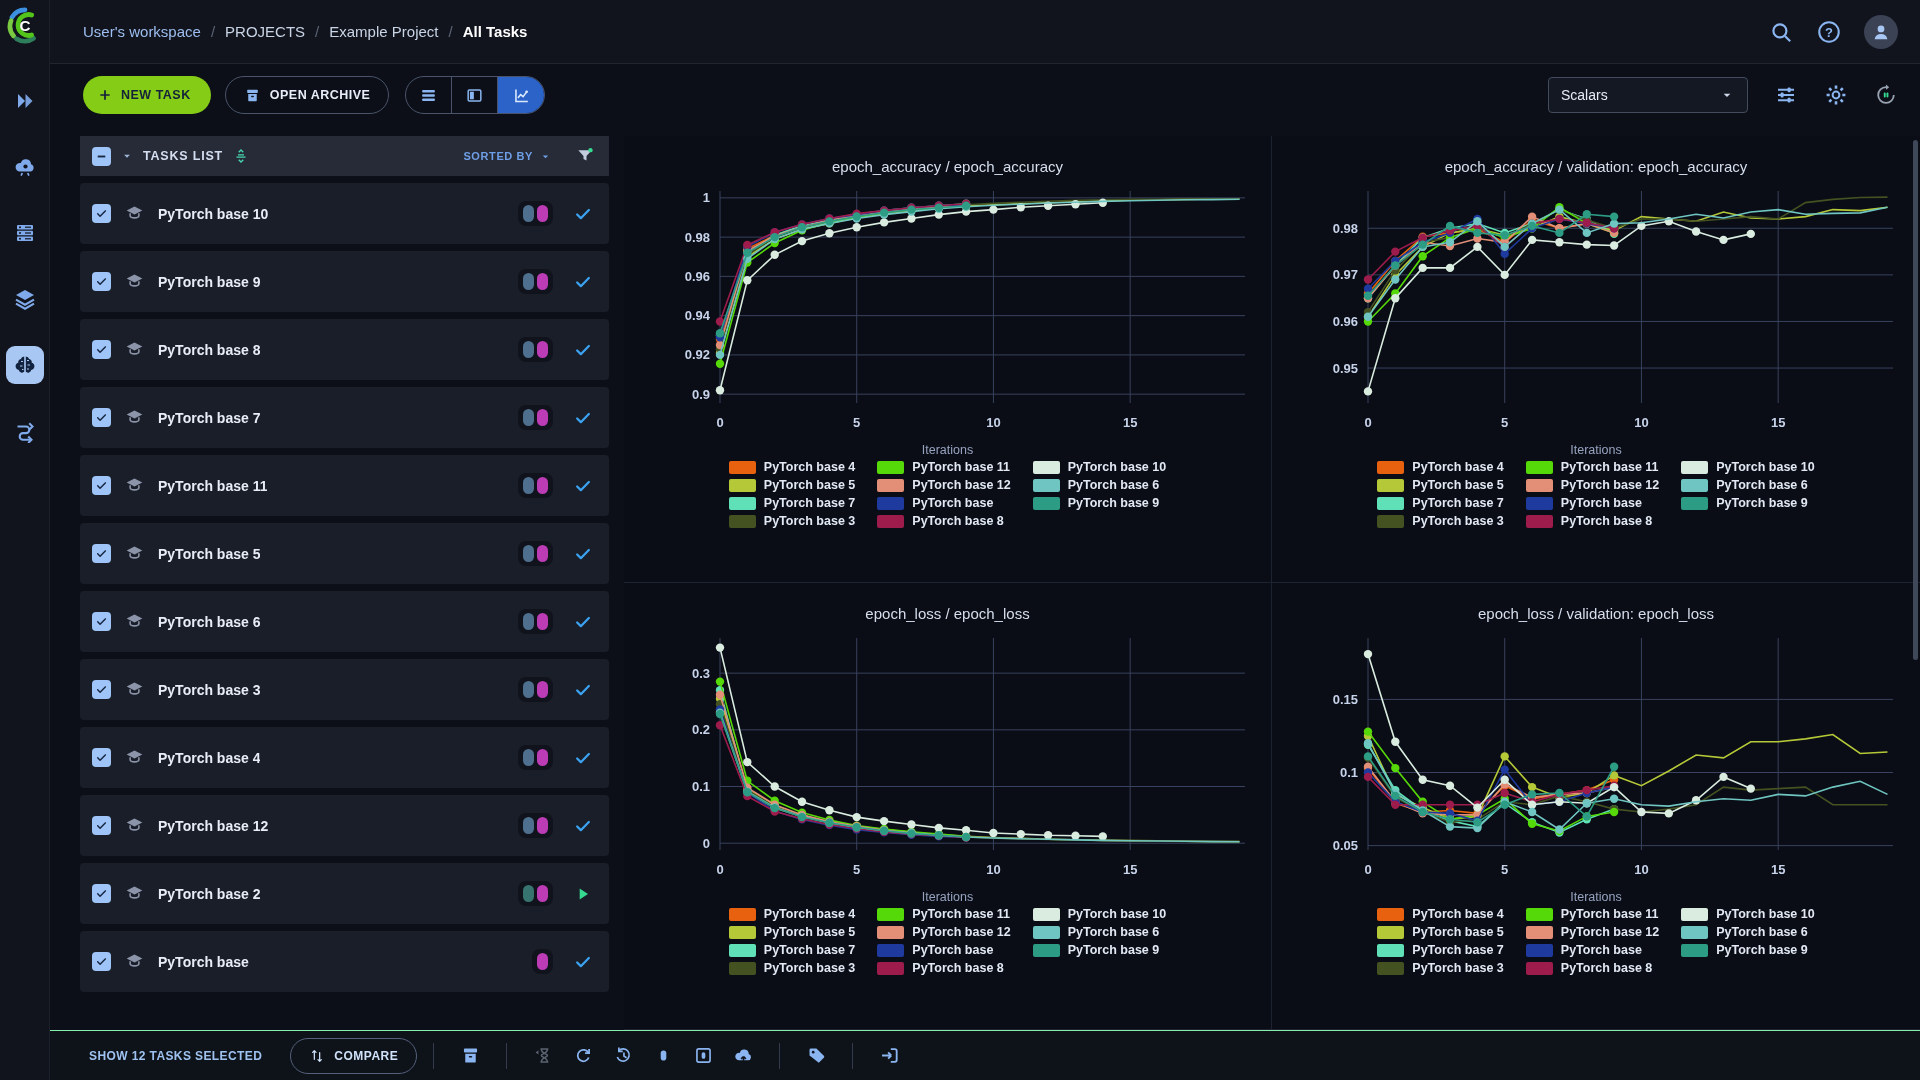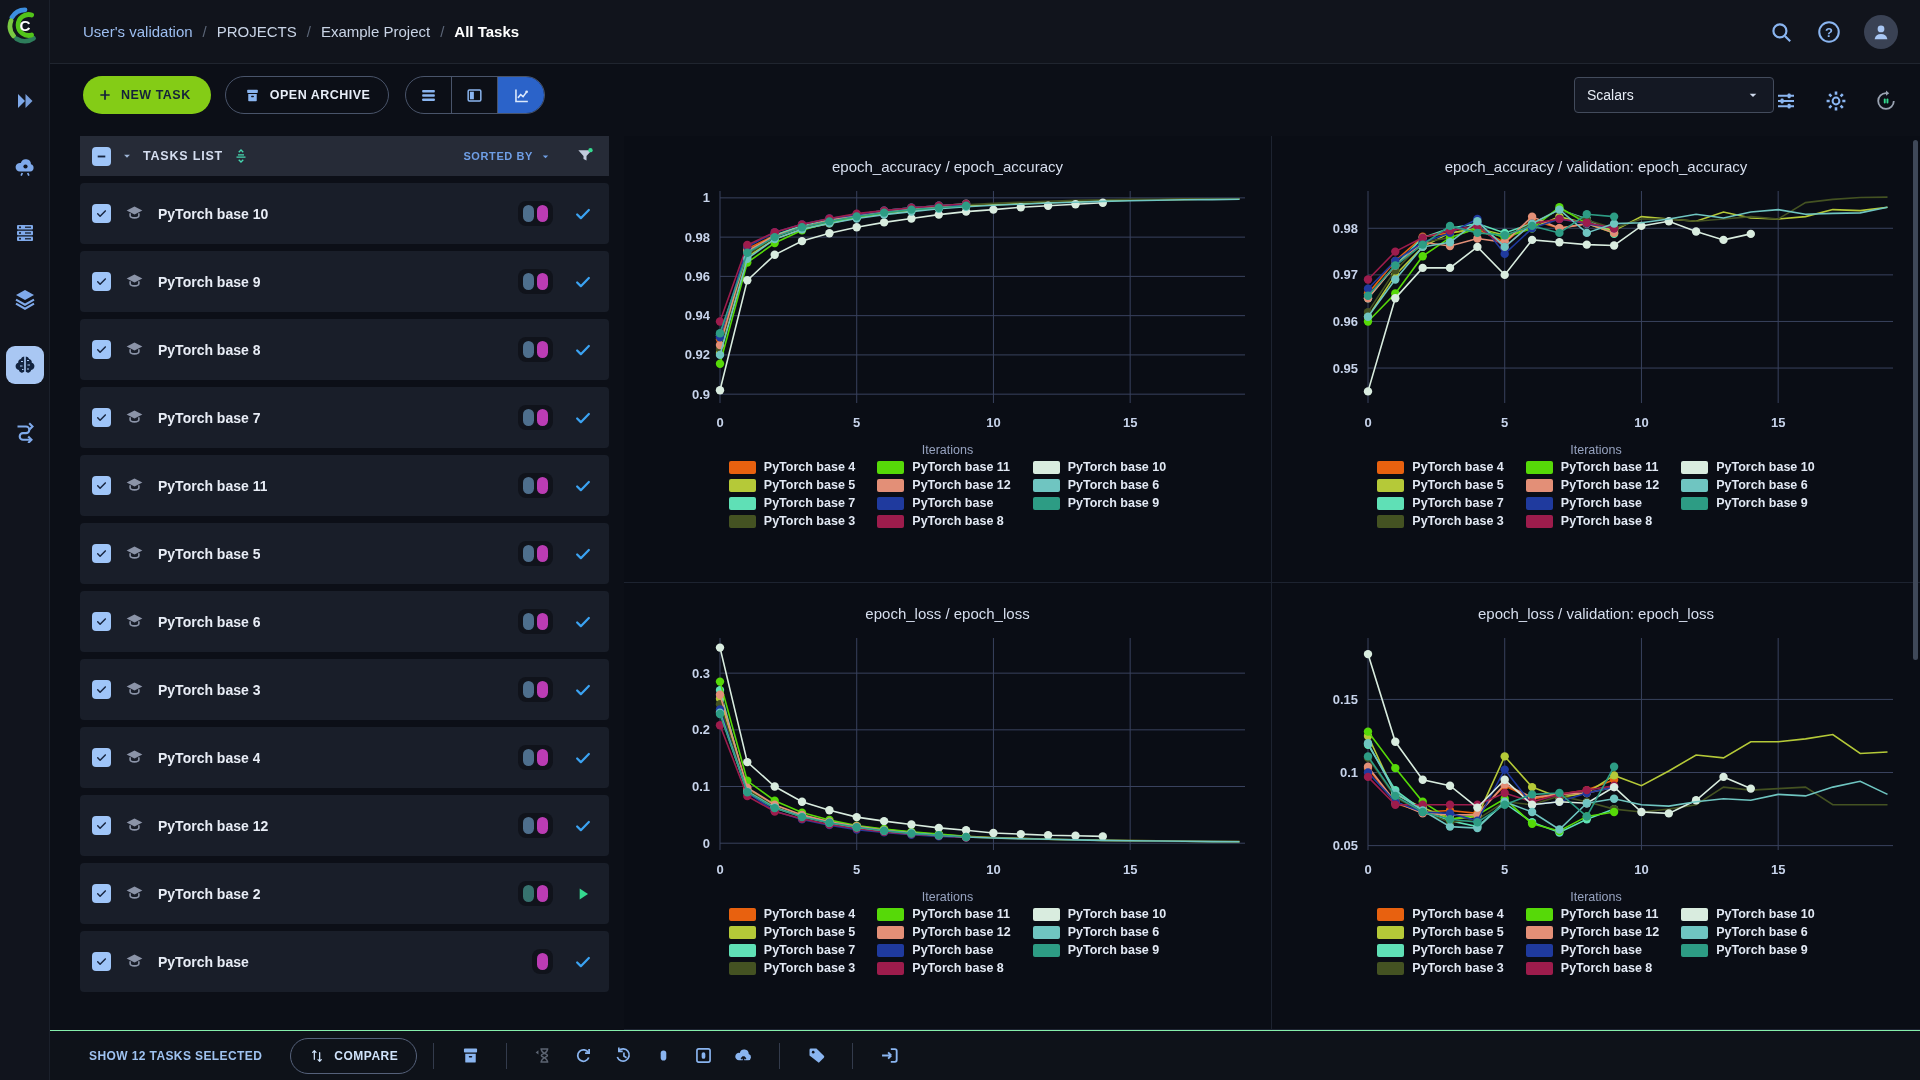--- a/index.html
+++ b/index.html
@@ -47,21 +47,21 @@
   .btn-archive { margin-left:14px; height:38px; padding:0 18px; border-radius:19px; background:transparent;
     border:1px solid #49546a; color:#e8eef8; font-weight:bold; font-size:12.5px; letter-spacing:.5px;
     display:flex; align-items:center; gap:9px; cursor:pointer; }
   .btn-archive svg { width:17px; height:17px; color:#8ab5f0; }
   .seg { margin-left:16px; display:flex; border:1px solid #49546a; border-radius:19px; overflow:hidden; height:38px; }
   .seg-btn { width:46px; display:flex; align-items:center; justify-content:center; color:#8ab5f0;
     cursor:pointer; border-right:1px solid #49546a; }
   .seg-btn:last-child { border-right:none; }
   .seg-btn.active { background:#2b63c9; color:#dce9fc; }
   .seg-btn svg { width:19px; height:19px; }
-  .toolbar-right { margin-left:auto; margin-right:22px; display:flex; align-items:flex-end; }
+  .toolbar-right { margin-left:auto; margin-right:22px; display:flex; align-items:center; gap:26px; }
   .metric-select { width:200px; height:36px; border:1px solid #434b5c; border-radius:4px; background:#141823;
     display:flex; align-items:center; padding:0 12px; font-size:14px; color:#e6ecf5; cursor:pointer; }
   .metric-select svg { margin-left:auto; width:16px; height:16px; color:#cfd9ec; }
   .ticon { width:24px; height:24px; color:#8ab5f0; cursor:pointer; }
   .ticon svg { width:100%; height:100%; }
   .ticon.gray { color:#9aa3b2; }
 
   
   .list-panel { position:absolute; left:80px; top:136px; width:529px; bottom:50px; overflow:hidden; }
   .list-header { height:40px; background:#262b37; border-radius:0; display:flex; align-items:center;
@@ -183,21 +183,21 @@
           <svg viewBox="0 0 24 24">
             <path d="M4.5 7.5h8.5a3.3 3.3 0 0 1 0 6.6h-3a3.3 3.3 0 0 0 0 6.6h8" fill="none" stroke="currentColor" stroke-width="2.1"></path>
             <path d="M16.2 4.2l3.3 3.3-3.3 3.3M15.2 17.4l3.3 3.3-3.3 3.3" fill="none" stroke="currentColor" stroke-width="2.1"></path>
           </svg>
         </div>
       </div>
   </nav>
 
   <header class="header">
     <div class="breadcrumb">
-        <span class="crumb">User's validation</span>
+        <span class="crumb">User's workspace</span>
         <span class="crumb-sep">/</span>
         <span class="crumb mid">PROJECTS</span>
         <span class="crumb-sep">/</span>
         <span class="crumb mid">Example Project</span>
         <span class="crumb-sep">/</span>
         <span class="crumb current">All Tasks</span>
       </div>
     <div class="header-actions">
         <div class="hicon"><svg viewBox="0 0 24 24">
             <circle cx="11" cy="11" r="6" fill="none" stroke="currentColor" stroke-width="2"></circle>

